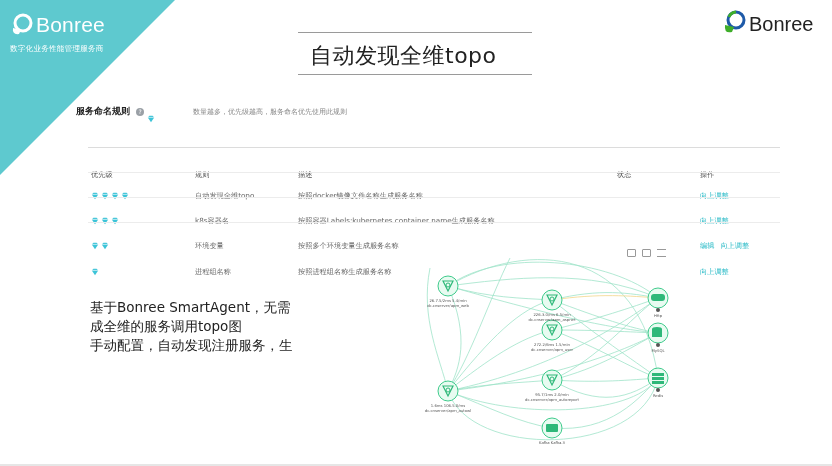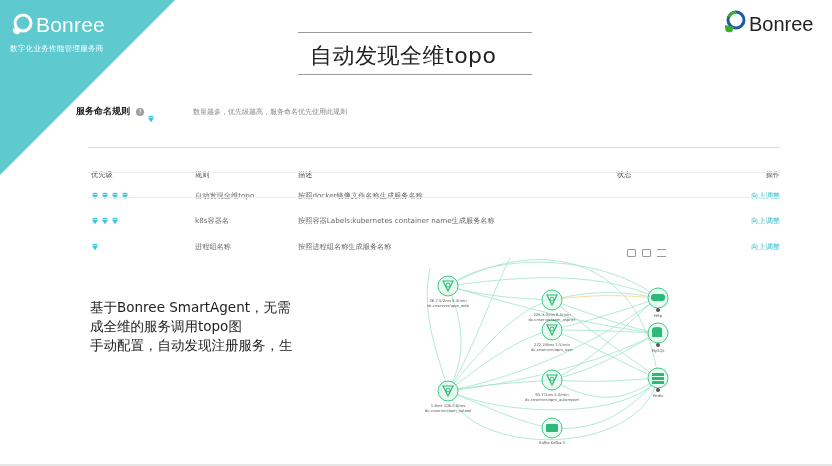--- a/index.html
+++ b/index.html
@@ -31,21 +31,21 @@
 
   .table { position: absolute; left: 88px; top: 130px; width: 692px; font-size: 7.2px; }
   .thead { height: 18px; border-bottom: 1px solid #dcdcdc; position: relative; color: #555; }
   .row { height: 25px; border-bottom: 1px solid #ececec; position: relative; color: #666; }
   .row:last-child { border-bottom: none; }
   .cell { position: absolute; top: 50%; transform: translateY(-50%); white-space: nowrap; margin-top: 36px; }
   .c-pri { left: 3px; }
   .c-rule { left: 107px; }
   .c-desc { left: 210px; }
   .c-status { left: 524px; }
-  .c-op { left: 612px; width: 80px; text-align: right; }
+  .c-op { left: 612px; width: 80px; text-align: left; }
   .thead .c-status { left: 529px; }
   .thead .c-op { left: 612px; }
 
   .gems { display: flex; gap: 2px; }
   .gems svg { display: block; }
 
   .toggle { width: 25px; height: 11px; border-radius: 6px; position: relative; font-size: 6px; color: #fff; }
   .toggle.on { background: #1fb7c4; }
   .toggle.off { background: #c8c8c8; }
   .toggle .knob { position: absolute; top: 1.5px; width: 8px; height: 8px; border-radius: 50%; background: #fff; }
@@ -171,20 +171,40 @@
     <span class="cell c-rule">k8s容器名</span>
     <span class="cell c-desc">按照容器Labels:kubernetes container name生成服务名称</span>
     <span class="cell c-status">
       <span class="toggle off"><span class="knob"></span><span class="lbl">关</span></span>
     </span>
     <span class="cell c-op">
       <span class="op-link">向上调整</span>
     </span>
   </div>
 
+  <div class="row">
+    <span class="cell c-pri gems">
+      <svg width="8" height="8" viewBox="0 0 10 10">
+          <path d="M1 3 L3 1 L7 1 L9 3 L5 9 Z" fill="#3cc4d8"></path>
+          <path d="M1 3 H9" stroke="#fff" stroke-width="0.8"></path>
+        </svg>
+      <svg width="8" height="8" viewBox="0 0 10 10">
+          <path d="M1 3 L3 1 L7 1 L9 3 L5 9 Z" fill="#3cc4d8"></path>
+          <path d="M1 3 H9" stroke="#fff" stroke-width="0.8"></path>
+        </svg>
+    </span>
+    <span class="cell c-rule">环境变量</span>
+    <span class="cell c-desc">按照多个环境变量生成服务名称</span>
+    <span class="cell c-status">
+      <span class="toggle off"><span class="knob"></span><span class="lbl">关</span></span>
+    </span>
+    <span class="cell c-op">
+      <span class="op-link">编辑</span><span class="op-link">向上调整</span>
+    </span>
+  </div>
 
   <div class="row">
     <span class="cell c-pri gems">
       <svg width="8" height="8" viewBox="0 0 10 10">
           <path d="M1 3 L3 1 L7 1 L9 3 L5 9 Z" fill="#3cc4d8"></path>
           <path d="M1 3 H9" stroke="#fff" stroke-width="0.8"></path>
         </svg>
     </span>
     <span class="cell c-rule">进程组名称</span>
     <span class="cell c-desc">按照进程组名称生成服务名称</span>

